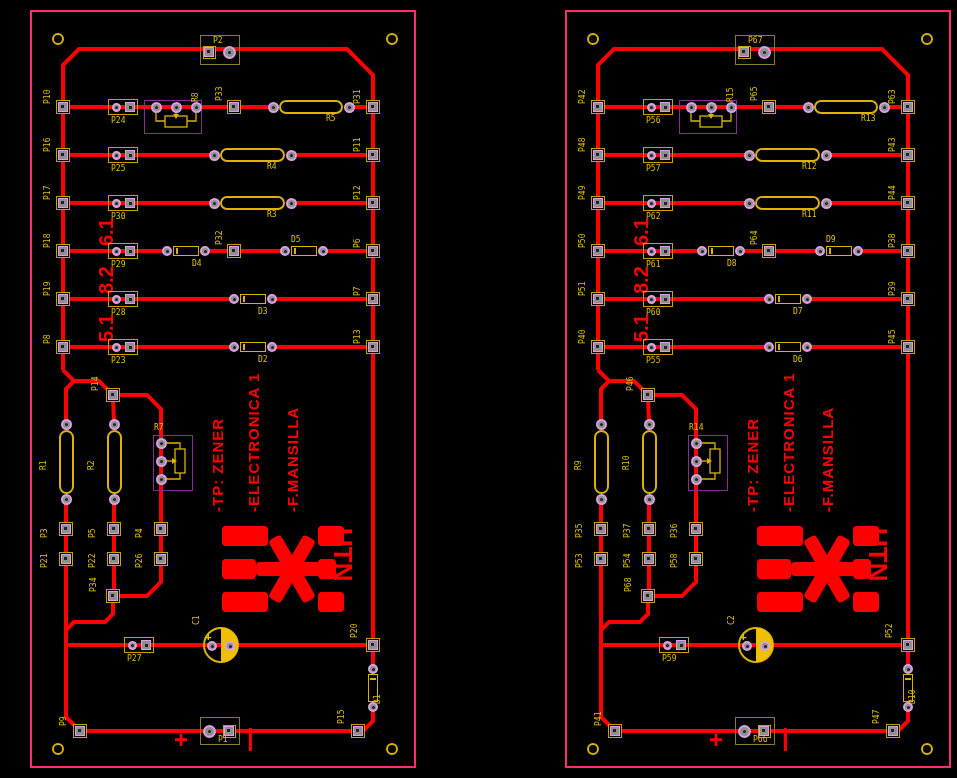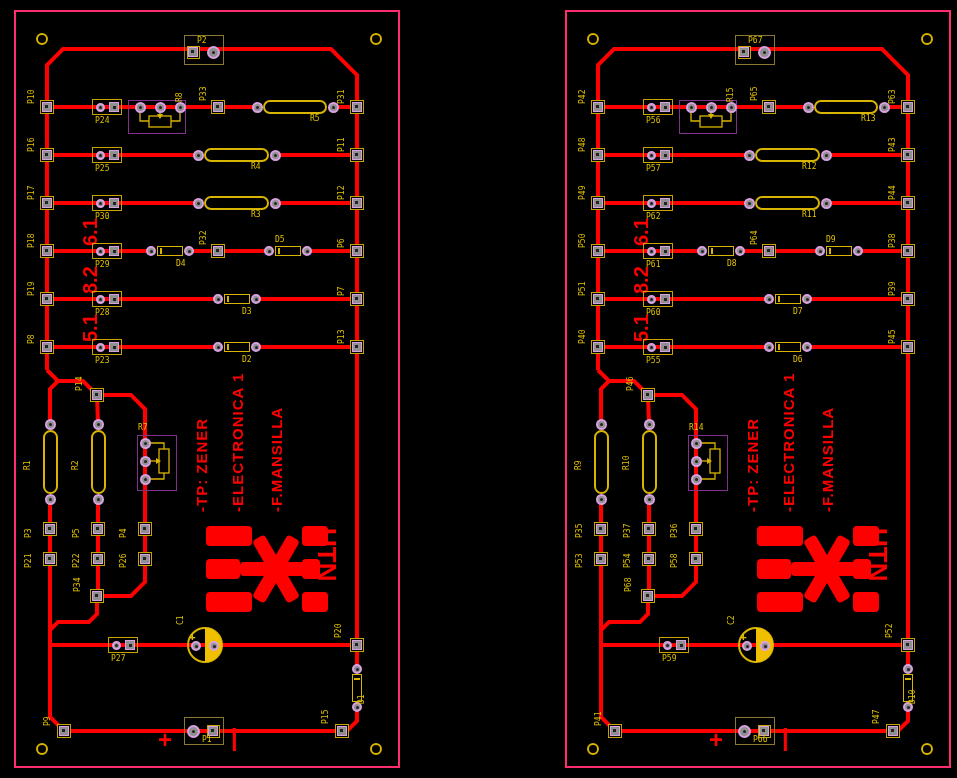--- a/index.html
+++ b/index.html
@@ -29,21 +29,21 @@
   .court{position:absolute;box-sizing:border-box;border:1px solid #83308f;}
   .connbox{position:absolute;box-sizing:border-box;border:1px solid #8a7a30;}
   .hdrbox{position:absolute;box-sizing:border-box;border:1px solid #c9a400;}
   .capring{position:absolute;box-sizing:border-box;border:2px solid #d9b400;border-radius:50%;}
   .caphalf{position:absolute;background:#f0c000;border-radius:0 18px 18px 0;}
 </style>
 </head>
 <body>
 
 <div id="canvas">
-    <div class="board" style="position: absolute; left: 14px;">
+    <div class="board" style="position: absolute; left: 30px;">
       <svg width="382" height="754">
         <polyline points="31 358 31 53 47 37 315 37 341 63 341 633" fill="none" stroke="#ff0000" stroke-width="4"></polyline>
         <polyline points="31 95 241 95" fill="none" stroke="#ff0000" stroke-width="4"></polyline>
         <polyline points="317 95 341 95" fill="none" stroke="#ff0000" stroke-width="4"></polyline>
         <polyline points="31 143 182 143" fill="none" stroke="#ff0000" stroke-width="4"></polyline>
         <polyline points="259 143 341 143" fill="none" stroke="#ff0000" stroke-width="4"></polyline>
         <polyline points="31 191 182 191" fill="none" stroke="#ff0000" stroke-width="4"></polyline>
         <polyline points="259 191 341 191" fill="none" stroke="#ff0000" stroke-width="4"></polyline>
         <polyline points="31 239 135 239" fill="none" stroke="#ff0000" stroke-width="4"></polyline>
         <polyline points="173 239 253 239" fill="none" stroke="#ff0000" stroke-width="4"></polyline>

